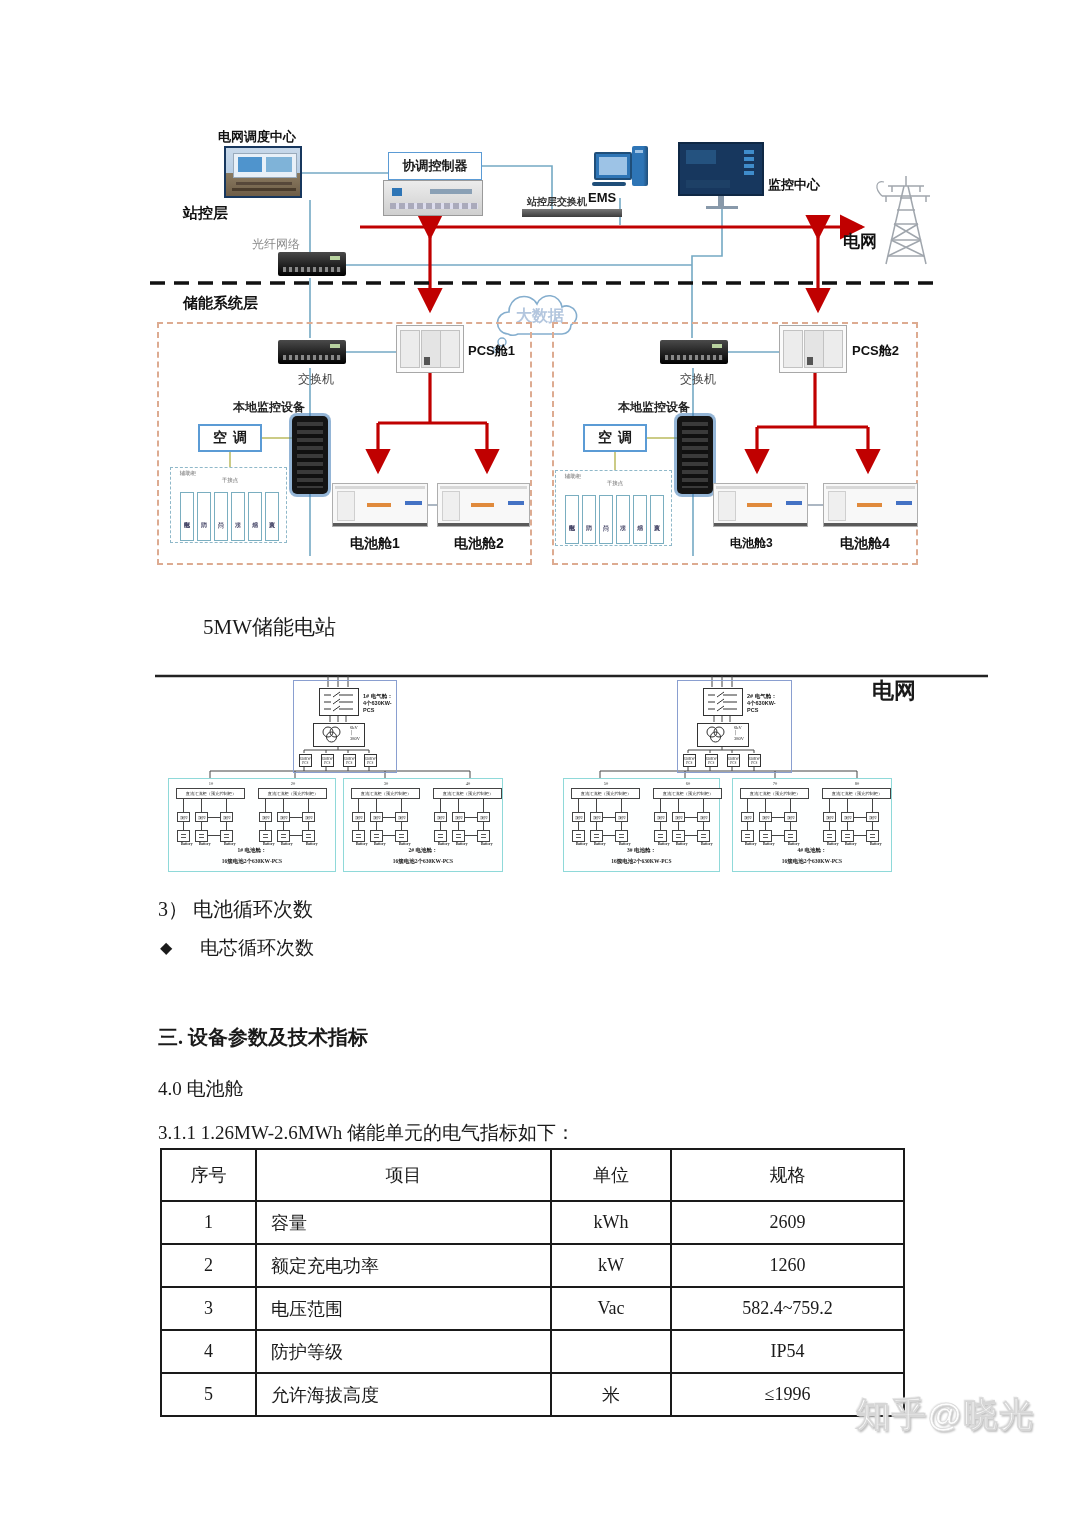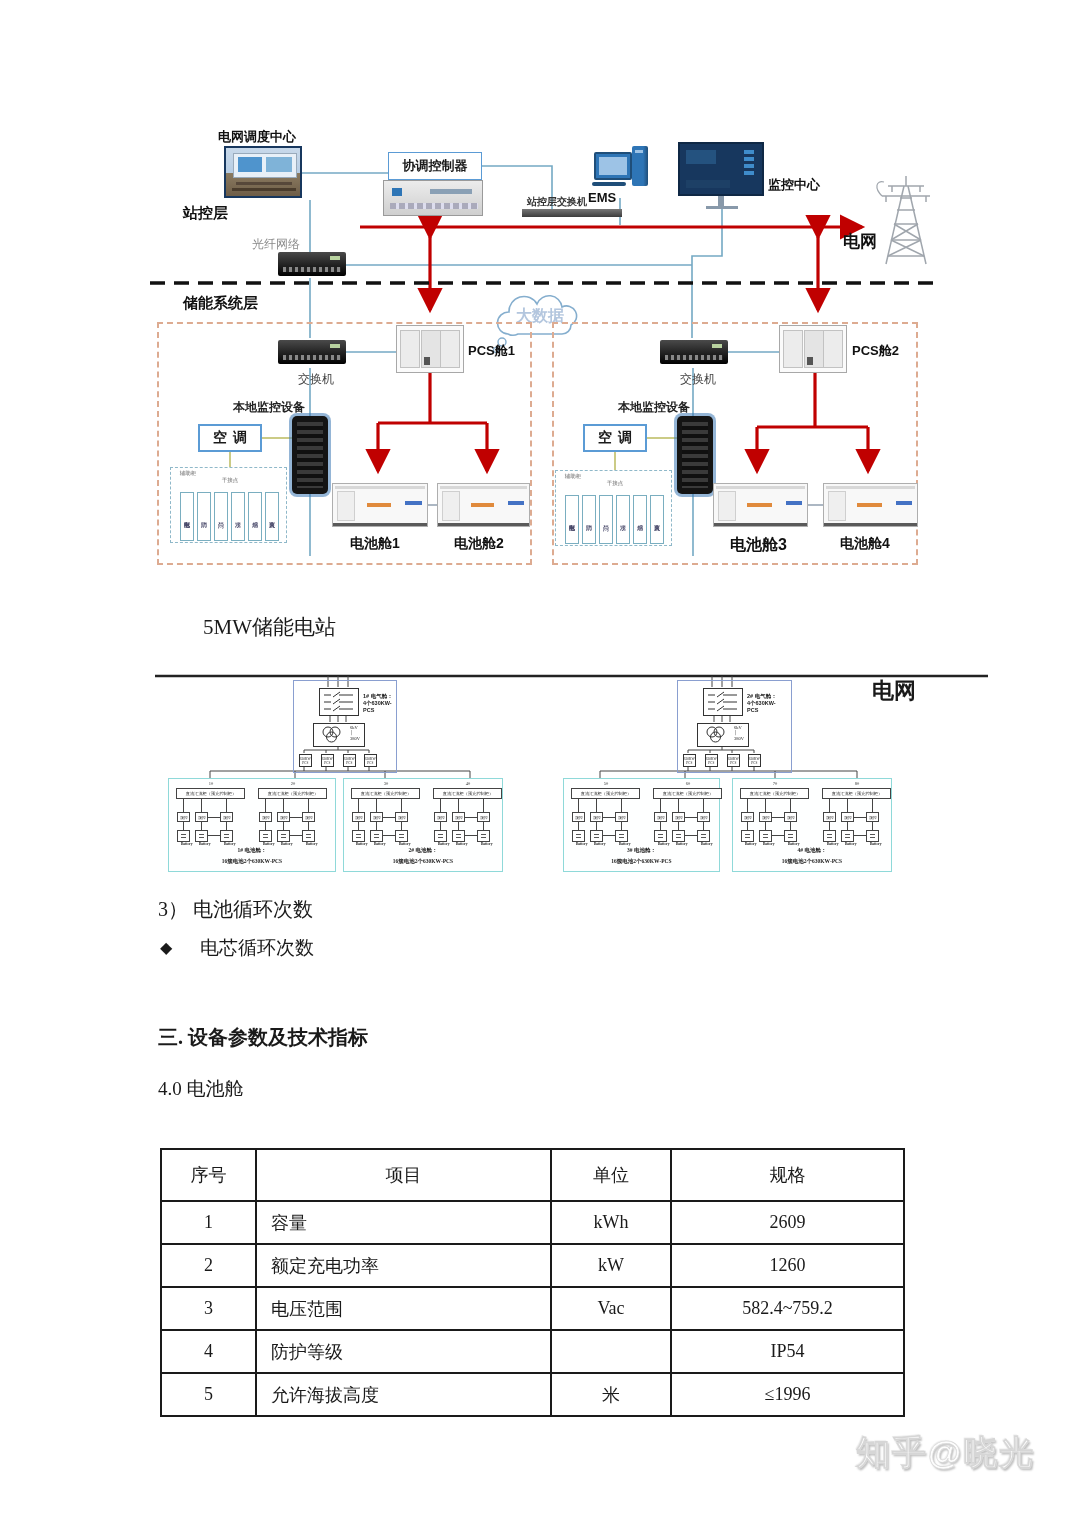--- a/index.html
+++ b/index.html
@@ -357,21 +357,21 @@
       <div class="bl"></div>
       <div class="base"></div>
     </div>
   <div class="abs batt-cab" style="left:823px;top:483px;width:95px;">
       <div class="roof"></div>
       <div class="door"></div>
       <div class="or"></div>
       <div class="bl"></div>
       <div class="base"></div>
     </div>
-  <div class="abs dev-label" style="left:730px;top:535px;font-size:16px;">电池舱3</div>
+  <div class="abs dev-label" style="left:730px;top:535px;font-size:12px;">电池舱3</div>
   <div class="abs dev-label" style="left:840px;top:535px;font-size:14px;">电池舱4</div>
 
 
   <div class="abs" style="left:203px;top:613px;font-size:21px;">5MW储能电站</div>
   <div class="abs bold nowrap" style="left:872px;top:676px;font-size:22px;">电网</div>
 
   <svg style="top:600px;" width="1080" height="300" viewBox="0 0 1080 300">
     <path d="M155 76 H988" stroke="#222" stroke-width="2.5"></path>
     <g stroke="#444" stroke-width="1" fill="none">
       <path d="M328 76 V87"></path>
@@ -821,20 +821,21 @@
         </div>
       </div>
     </div>
 
   <div class="abs body-text" style="left:158px;top:896px;">3） 电池循环次数</div>
   <div class="abs" style="left:160px;top:938px;font-size:16px;">◆</div>
   <div class="abs body-text" style="left:200px;top:935px;font-size:19px;">电芯循环次数</div>
 
   <div class="abs heading" style="left:158px;top:1024px;">三. 设备参数及技术指标</div>
   <div class="abs body-text" style="left:158px;top:1076px;font-size:19px;">4.0 电池舱</div>
+  <div class="abs body-text" style="left:158px;top:1120px;font-size:19px;">3.1.1   1.26MW-2.6MWh 储能单元的电气指标如下：</div>
 
   <table class="spec abs" style="left:160px;top:1148px;">
     <colgroup>
         <col style="width:95px">
         <col style="width:295px">
         <col style="width:120px">
         <col style="width:233px">
       </colgroup>
     <thead>
         <tr>
@@ -871,14 +872,14 @@
         </tr>
         <tr>
           <td>5</td>
           <td class="item">允许海拔高度</td>
           <td>米</td>
           <td>≤1996</td>
         </tr>
       </tbody>
   </table>
 
-  <div class="abs watermark" style="left:856px;top:1430px;">知乎@晓光</div>
+  <div class="abs watermark" style="left:856px;top:1392px;">知乎@晓光</div>
 </div>
 
 </body></html>

